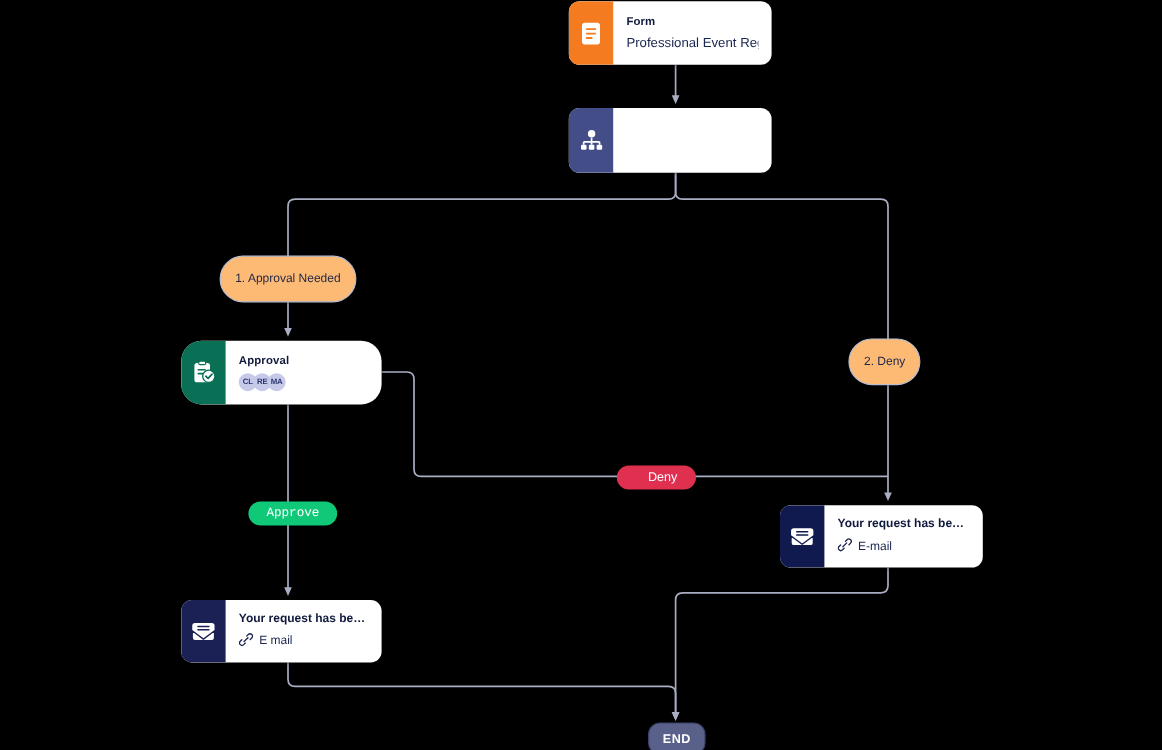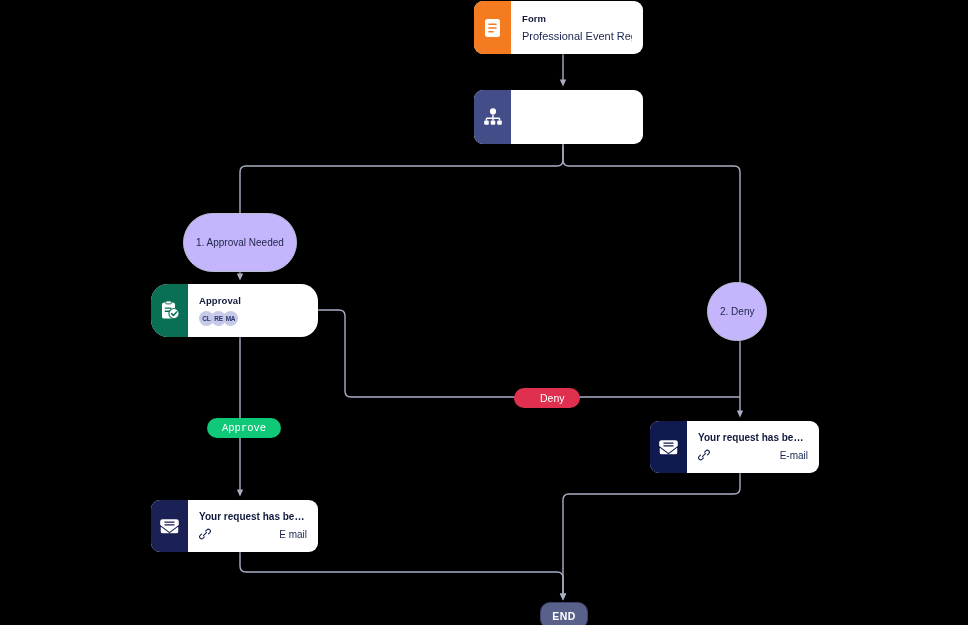--- a/index.html
+++ b/index.html
@@ -138,40 +138,39 @@
   .avatar + .avatar { margin-left: -3px; }
 
   
   .link-row {
     display: flex;
     align-items: center;
     gap: 5px;
     margin-top: 6px;
     font-size: 10px;
     color: #1b2450;
-    justify-content: space-between;
   }
 
   
   .pill {
     position: absolute;
     display: flex;
     align-items: center;
     justify-content: center;
     border-radius: 999px;
     white-space: nowrap;
     z-index: 6;
   }
   .pill-branch {
-    background: #c4b5fd;
+    background: #fdba74;
     color: #1d2545;
     border: 1px solid #b9bed2;
     font-size: 10px;
     height: 21px;
-    padding: 18px 12px;
+    padding: 8px 12px;
     box-shadow: 0 1px 2px rgba(0,0,0,0.3);
   }
   .pill-approve {
     background: #0fc878;
     color: #ffffff;
     font-size: 10.5px;
     height: 20px;
     padding: 0 15px;
   }
   .pill-deny {

